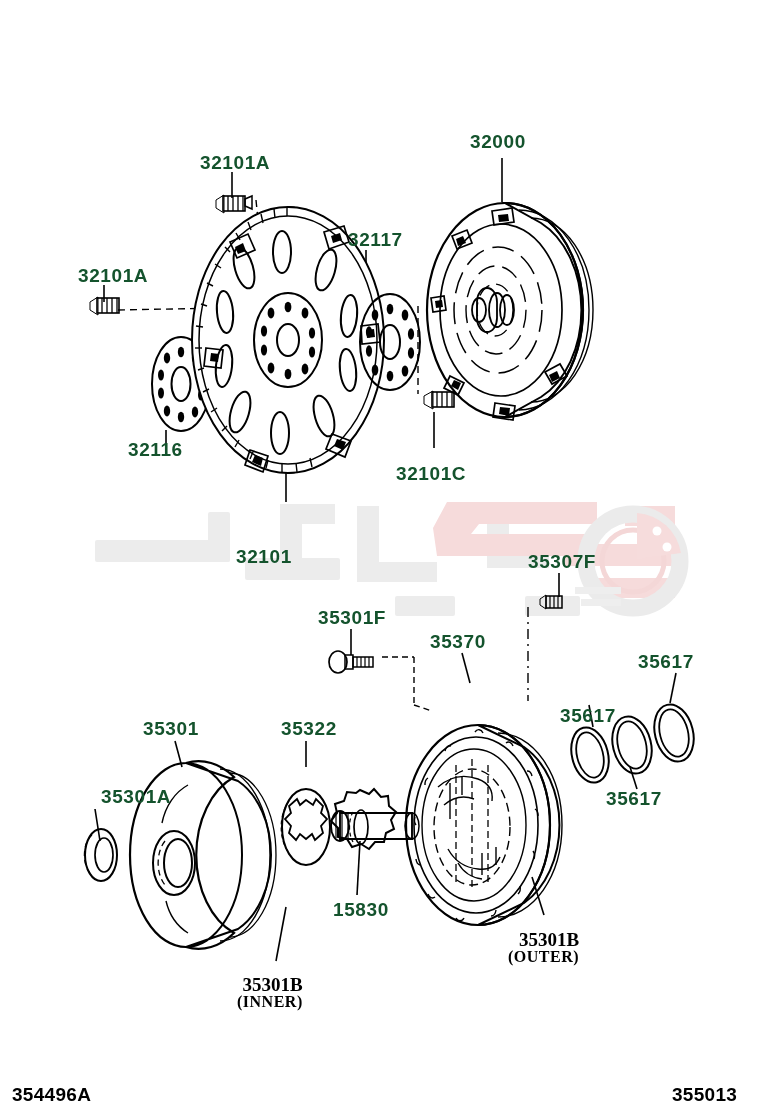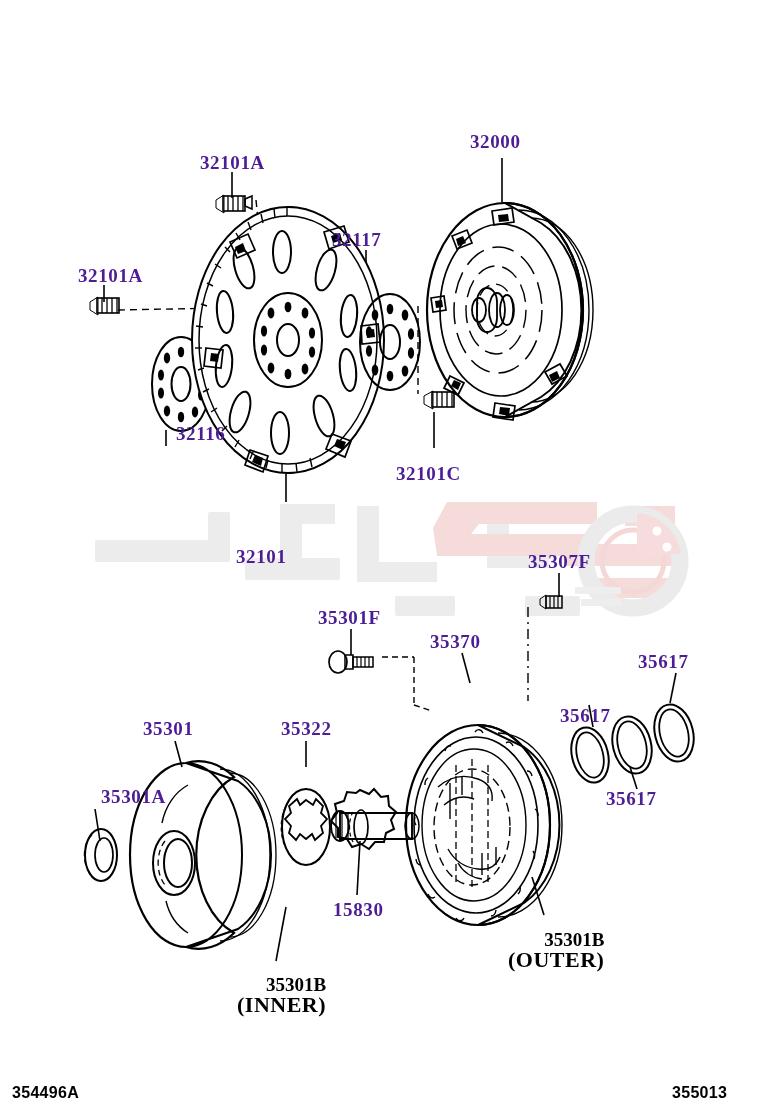--- a/index.html
+++ b/index.html
@@ -7,29 +7,29 @@
   body{width:760px;height:1112px;position:relative;overflow:hidden;
        font-family:"Liberation Serif",serif;}
   #stage{position:absolute;inset:0;width:760px;height:1112px;background:#fff;}
 
   
   .wm{position:absolute;pointer-events:none;user-select:none;}
   #wm-text{left:95px;top:500px;width:580px;height:120px;}
   #wm-logo{left:575px;top:495px;width:130px;height:130px;}
 
   
-  .lbl{position:absolute;font-family:Liberation Serif, serif;font-weight:bold;
-       font-size:19px;letter-spacing:.6px;color:#4c1d95;white-space:nowrap;line-height:1.05;}
+  .lbl{position:absolute;font-family:Liberation Sans, sans-serif;font-weight:bold;
+       font-size:19px;letter-spacing:.6px;color:#14532d;white-space:nowrap;line-height:1.05;}
   .lbl2{position:absolute;font-family:"Liberation Serif",serif;font-weight:bold;
         font-size:19px;color:#000;white-space:nowrap;text-align:right;line-height:1.0;}
-  .lbl2 .l2{display:block;font-size:22px;letter-spacing:.5px;}
+  .lbl2 .l2{display:block;font-size:16px;letter-spacing:.5px;}
 
   
   .foot{position:absolute;font-family:"Liberation Sans",sans-serif;
-        font-weight:bold;font-size:16px;color:#000;letter-spacing:.3px;}
+        font-weight:bold;font-size:19px;color:#000;letter-spacing:.3px;}
   #foot-left{left:12px;top:1084px;}
   #foot-right{left:672px;top:1084px;}
 
   svg{display:block;}
   .ln{stroke:#000;fill:none;}
 </style>
 </head>
 <body>
 
 <div id="stage">
@@ -415,23 +415,23 @@
       <ellipse class="ln" cx="0" cy="0" rx="14" ry="24" fill="#fff" stroke-width="1.8" transform="rotate(-14)"></ellipse>
     </g>
     <g transform="translate(674,178)">
       <ellipse class="ln" cx="0" cy="0" rx="19" ry="29" fill="#fff" stroke-width="2" transform="rotate(-14)"></ellipse>
       <ellipse class="ln" cx="0" cy="0" rx="14" ry="24" fill="#fff" stroke-width="1.8" transform="rotate(-14)"></ellipse>
     </g>
   </svg>
 
   <div class="lbl" style="left:200px;top:153px;">32101A</div>
   <div class="lbl" style="left:470px;top:132px;">32000</div>
-  <div class="lbl" style="left:332px;top:230px;">32117</div>
+  <div class="lbl" style="left:348px;top:230px;">32117</div>
   <div class="lbl" style="left:78px;top:266px;">32101A</div>
-  <div class="lbl" style="left:128px;top:424px;margin-left:48px;">32116</div>
+  <div class="lbl" style="left:128px;top:440px;">32116</div>
   <div class="lbl" style="left:396px;top:452px;margin-top:12px;">32101C</div>
   <div class="lbl" style="left:236px;top:505px;margin-top:42px;">32101</div>
   <div class="lbl" style="left:528px;top:552px;">35307F</div>
   <div class="lbl" style="left:318px;top:608px;text-align:center;">35301F</div>
   <div class="lbl" style="left:430px;top:632px;">35370</div>
   <div class="lbl" style="left:638px;top:652px;">35617</div>
   <div class="lbl" style="left:560px;top:706px;">35617</div>
   <div class="lbl" style="left:143px;top:719px;">35301</div>
   <div class="lbl" style="left:281px;top:719px;">35322</div>
   <div class="lbl" style="left:606px;top:789px;">35617</div>

